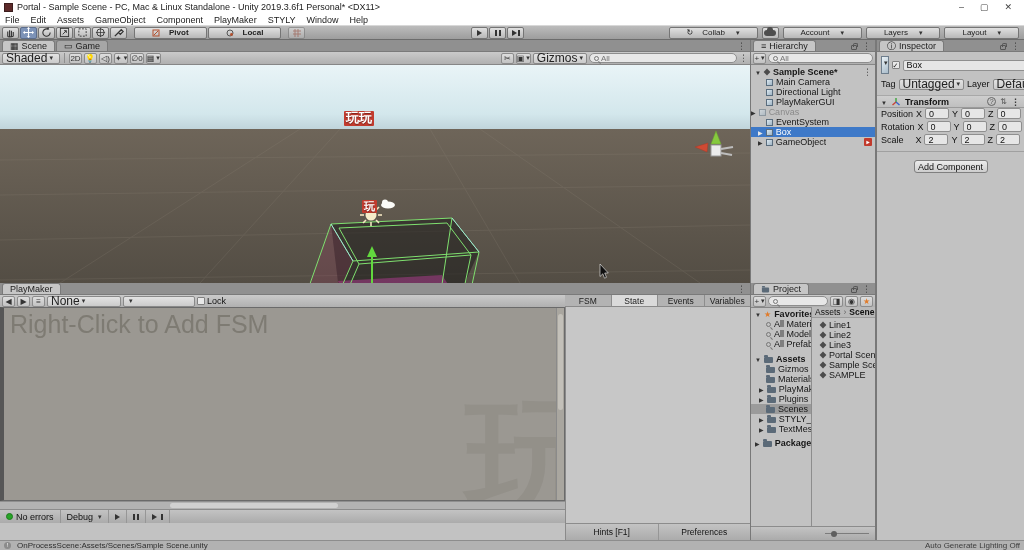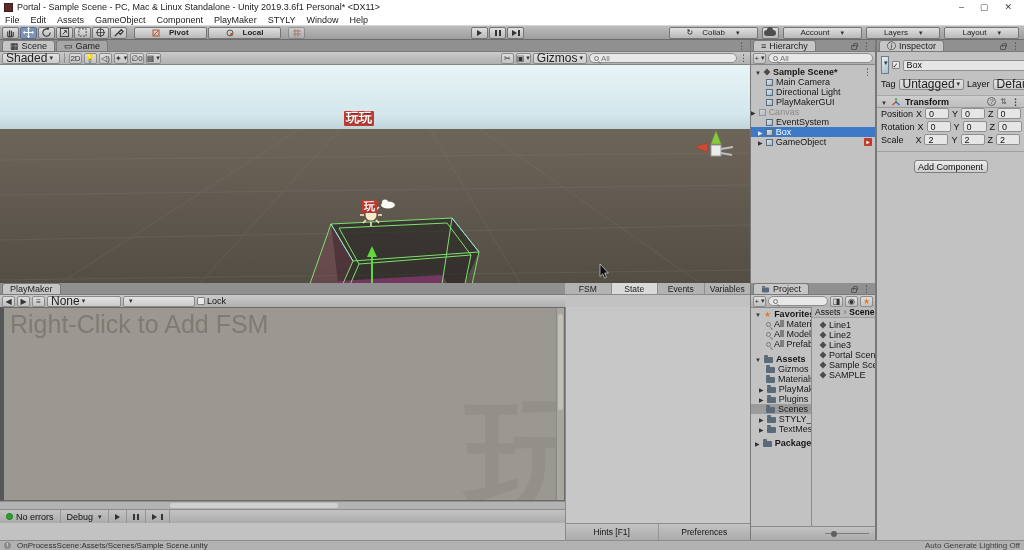--- a/index.html
+++ b/index.html
@@ -79,21 +79,21 @@
   #pm-canvas{position:absolute;left:0;top:24px;width:565px;height:194px;background:#9b9892;border:1px solid #6a6a6a;border-left:4px solid #565656;overflow:hidden}
   .fsmhint{position:absolute;left:6px;top:2px;font-size:25px;color:#7e7b73;letter-spacing:0}
   .watermark{position:absolute;right:-34px;bottom:-26px;font-size:132px;color:#8d8a83;opacity:.55;font-weight:bold;line-height:1}
   .vscroll{position:absolute;right:0;top:0;width:8px;height:100%;background:#a9a69f;border-left:1px solid #8a8a8a}
   .vscroll i{position:absolute;left:1px;top:6px;width:5px;height:96px;background:#c3c0b9;border-radius:3px}
   .hscroll{position:absolute;left:0;top:218px;width:565px;height:8px;background:#b3b3b3;border-top:1px solid #909090}
   .hscroll i{position:absolute;top:1px;left:170px;width:168px;height:5px;background:#d0d0d0;border-radius:3px}
   .dbgbar{position:absolute;left:0;top:226px;width:565px;height:14px;background:linear-gradient(#c3c3c3,#ababab);border-top:1px solid #8c8c8c;display:flex;align-items:center;font-size:9px}
   .dbgseg{display:flex;align-items:center;gap:3px;height:100%;padding:0 6px;border-right:1px solid #969696}
   .gdot{width:7px;height:7px;border-radius:50%;background:#27a527;border:1px solid #1d7a1d}
-  .pmtabs{position:absolute;left:565px;top:0;width:186px;height:12px;display:flex;background:#9d9d9d;border-bottom:1px solid #8a8a8a}
+  .pmtabs{position:absolute;left:565px;top:12px;width:186px;height:12px;display:flex;background:#9d9d9d;border-bottom:1px solid #8a8a8a}
   .pmtab{flex:1;display:flex;align-items:center;justify-content:center;font-size:8.5px;background:#b3b3b3;border-right:1px solid #8d8d8d;color:#1c1c1c}
   .pmtab.active{background:#dadada}
   .pmside{position:absolute;left:565px;top:24px;width:186px;height:216px;background:#c7c7c7;border-left:1px solid #8a8a8a}
   .pmbot{position:absolute;left:565px;top:240px;width:186px;height:17px;display:flex;background:linear-gradient(#c3c3c3,#ababab);border-top:1px solid #8c8c8c;border-left:1px solid #8a8a8a;font-size:8.5px}
   .pmbot div{flex:1;display:flex;align-items:center;justify-content:center;border-right:1px solid #969696}
   
   .pcols{position:absolute;left:0;top:24px;right:0;bottom:14px;display:flex}
   .ptree{width:61px;border-right:1px solid #8d8d8d;overflow:hidden;padding-top:2px}
   .pfiles{flex:1;overflow:hidden}
   .crumb{height:11px;background:#b9b9b9;border-bottom:1px solid #9c9c9c;display:flex;align-items:center;gap:3px;padding:0 3px;font-size:8.5px}

